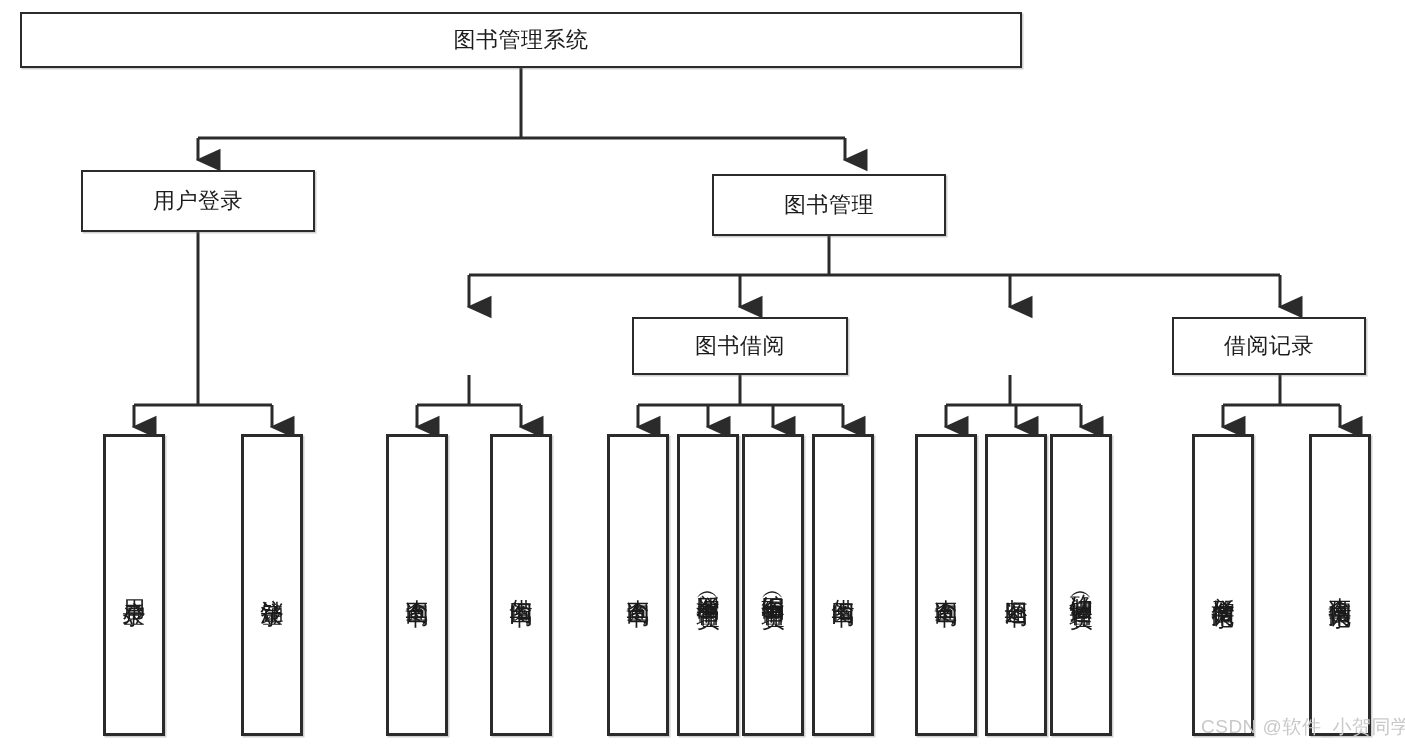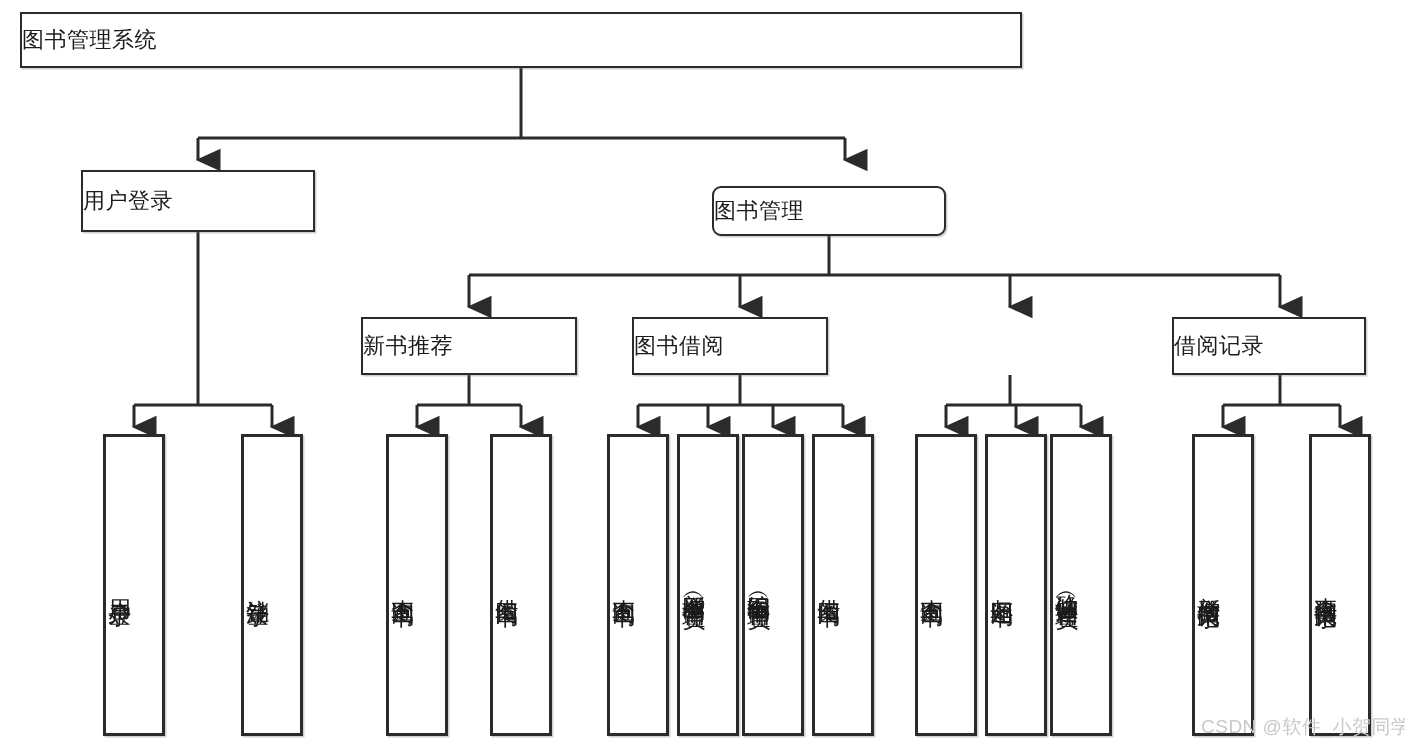--- a/index.html
+++ b/index.html
@@ -30,21 +30,21 @@
     height: 747px;
     pointer-events: none;
   }
   .node {
     position: absolute;
     box-sizing: border-box;
     border: 2.5px solid #2b2b2b;
     background: #ffffff;
     display: flex;
     align-items: center;
-    justify-content: flex-start;
+    justify-content: center;
     box-shadow: 1.5px 1.5px 0 rgba(120,120,120,0.35);
     z-index: 2;
   }
   .node .label {
     font-size: 22px;
     line-height: 1.12;
     letter-spacing: 0.5px;
     color: #1b1b1b;
     text-align: center;
     white-space: nowrap;
@@ -129,28 +129,25 @@
     </g>
   </svg>
 
   <div class="node" style="left:20px; top:12px; width:1002px; height:56px;">
     <span class="label">图书管理系统</span>
   </div>
 
   <div class="node" style="left:81px; top:170px; width:234px; height:62px;">
     <span class="label">用户登录</span>
   </div>
-  <div class="node" style="left:712px; top:186px; width:234px; height:50px;border-radius:9px;">
+  <div class="node" style="left:712px; top:174px; width:234px; height:62px;">
     <span class="label">图书管理</span>
   </div>
 
-  <div class="node" style="left:361px; top:317px; width:216px; height:58px;">
-    <span class="label">新书推荐</span>
-  </div>
-  <div class="node" style="left:632px; top:317px; width:196px; height:58px;">
+  <div class="node" style="left:632px; top:317px; width:216px; height:58px;">
     <span class="label">图书借阅</span>
   </div>
   <div class="node" style="left:1172px; top:317px; width:194px; height:58px;">
     <span class="label">借阅记录</span>
   </div>
 
   <div class="node leaf" style="left:103px; top:434px; width:62px; height:302px;">
     <span class="label">用户登录</span>
   </div>
   <div class="node leaf" style="left:241px; top:434px; width:62px; height:302px;">

